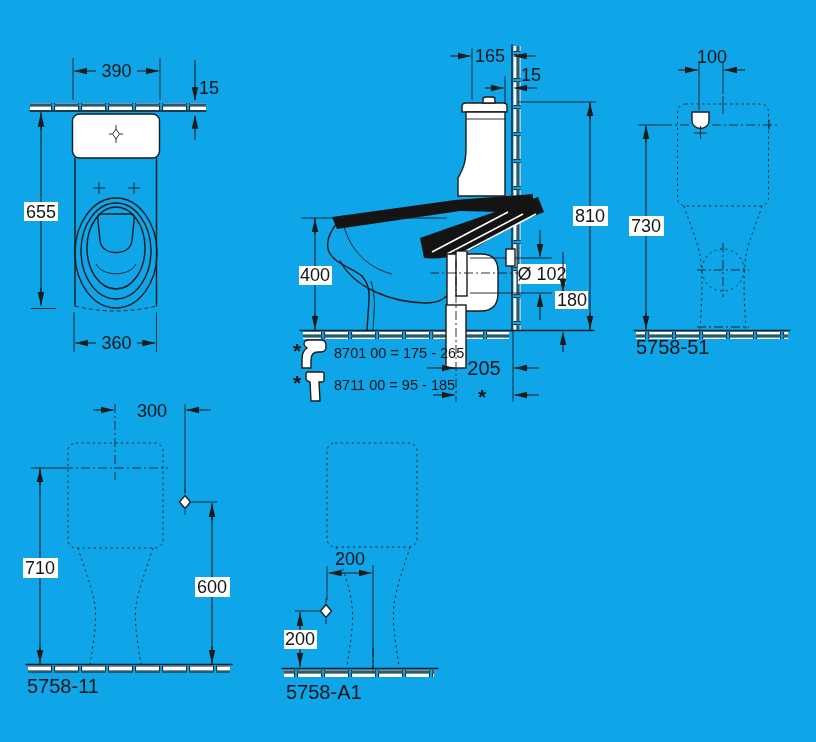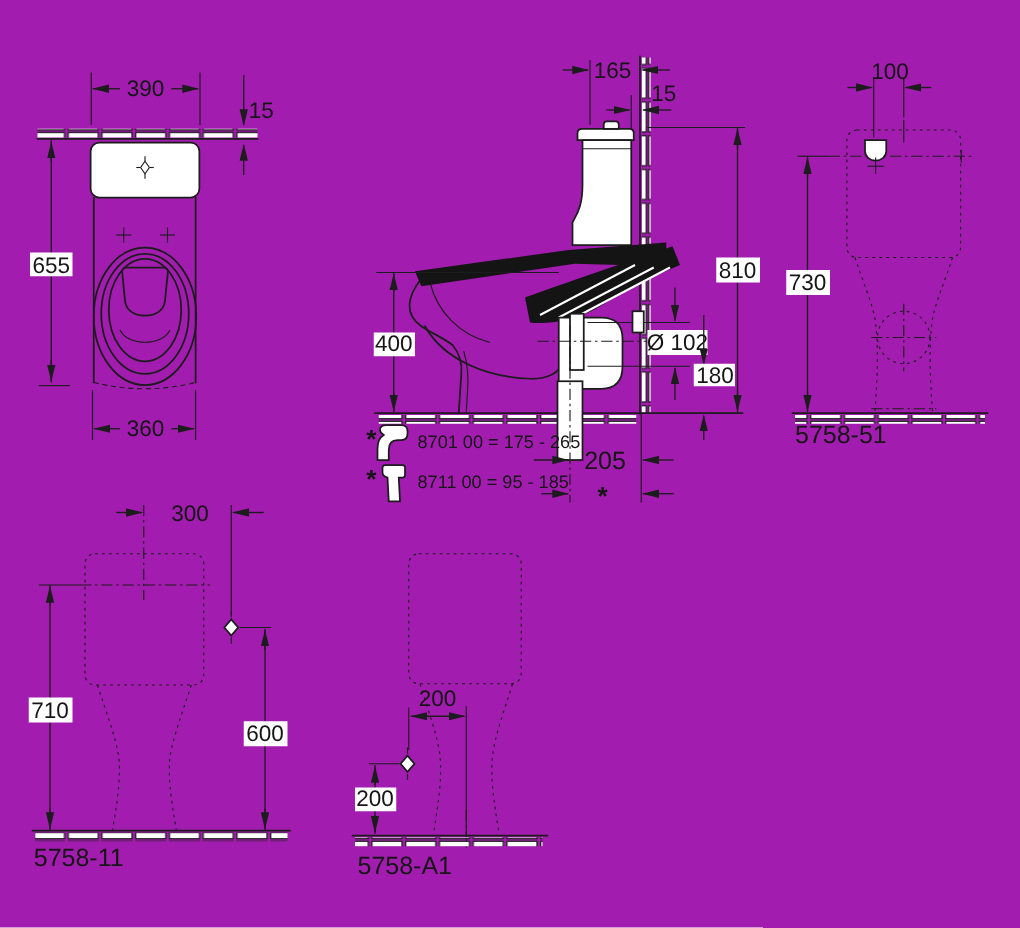--- a/index.html
+++ b/index.html
@@ -1,16 +1,16 @@
 <!DOCTYPE html>
 <html><head>
 <meta charset="utf-8">
 <style>
   html,body{margin:0;padding:0;background:#fff;}
-  .stage{position:relative;width:816px;height:742px;background:#a21caf;overflow:hidden;}
+  .stage{position:relative;width:816px;height:742px;background:#0ea5e9;overflow:hidden;}
   svg text{font-family:"Liberation Sans",sans-serif;fill:#161616;}
   .dimtxt{font-size:18px;}
   .dimbig{font-size:20px;}
   .lbl{font-size:20px;}
   .note{font-size:14.5px;}
   .star{font-size:21px;font-weight:bold;}
   .mid{text-anchor:middle;}
   .ln{stroke:#1c1c1c;stroke-width:1.4;fill:none;stroke-linecap:round;}
   .lnf{stroke:#1c1c1c;stroke-width:1.4;fill:#fff;}
   .dim{stroke:#1c1c1c;stroke-width:1.05;fill:none;}

